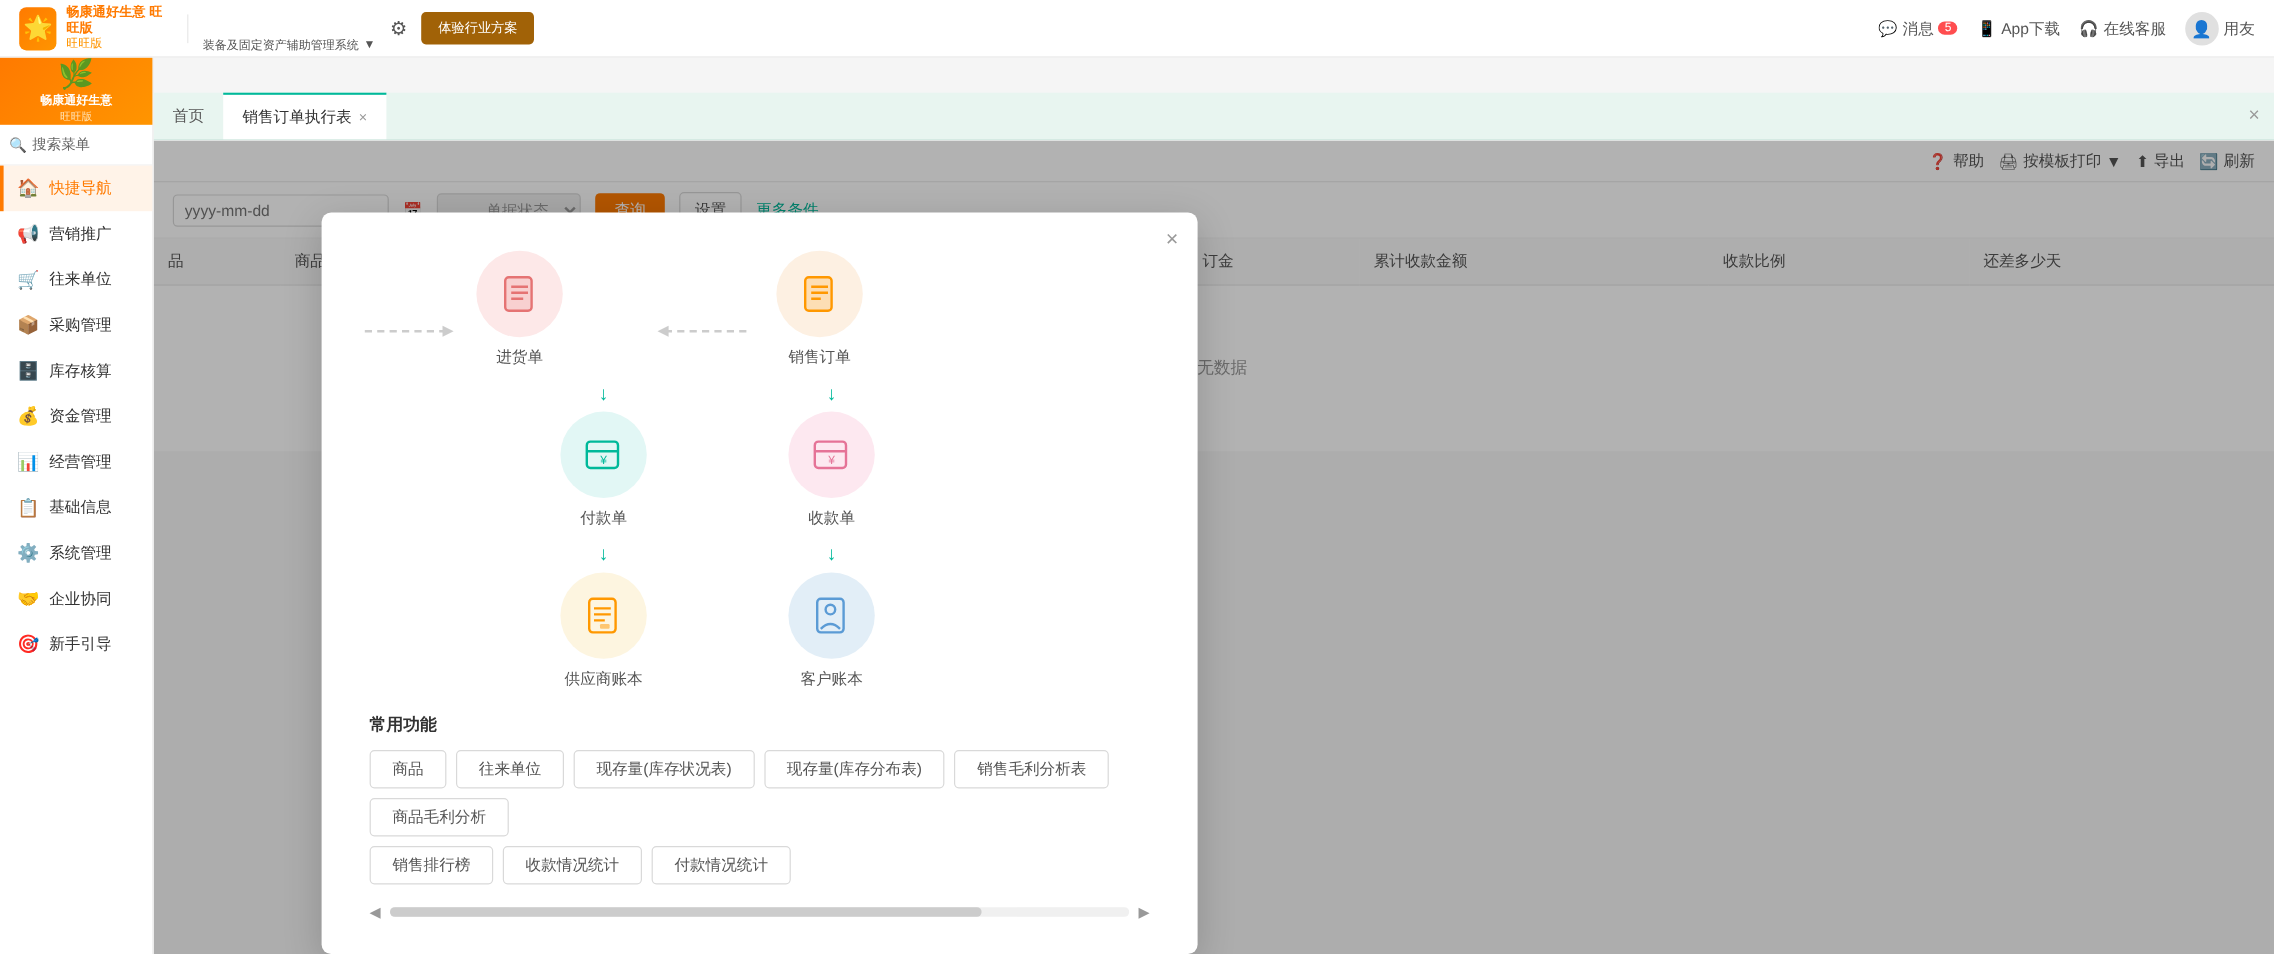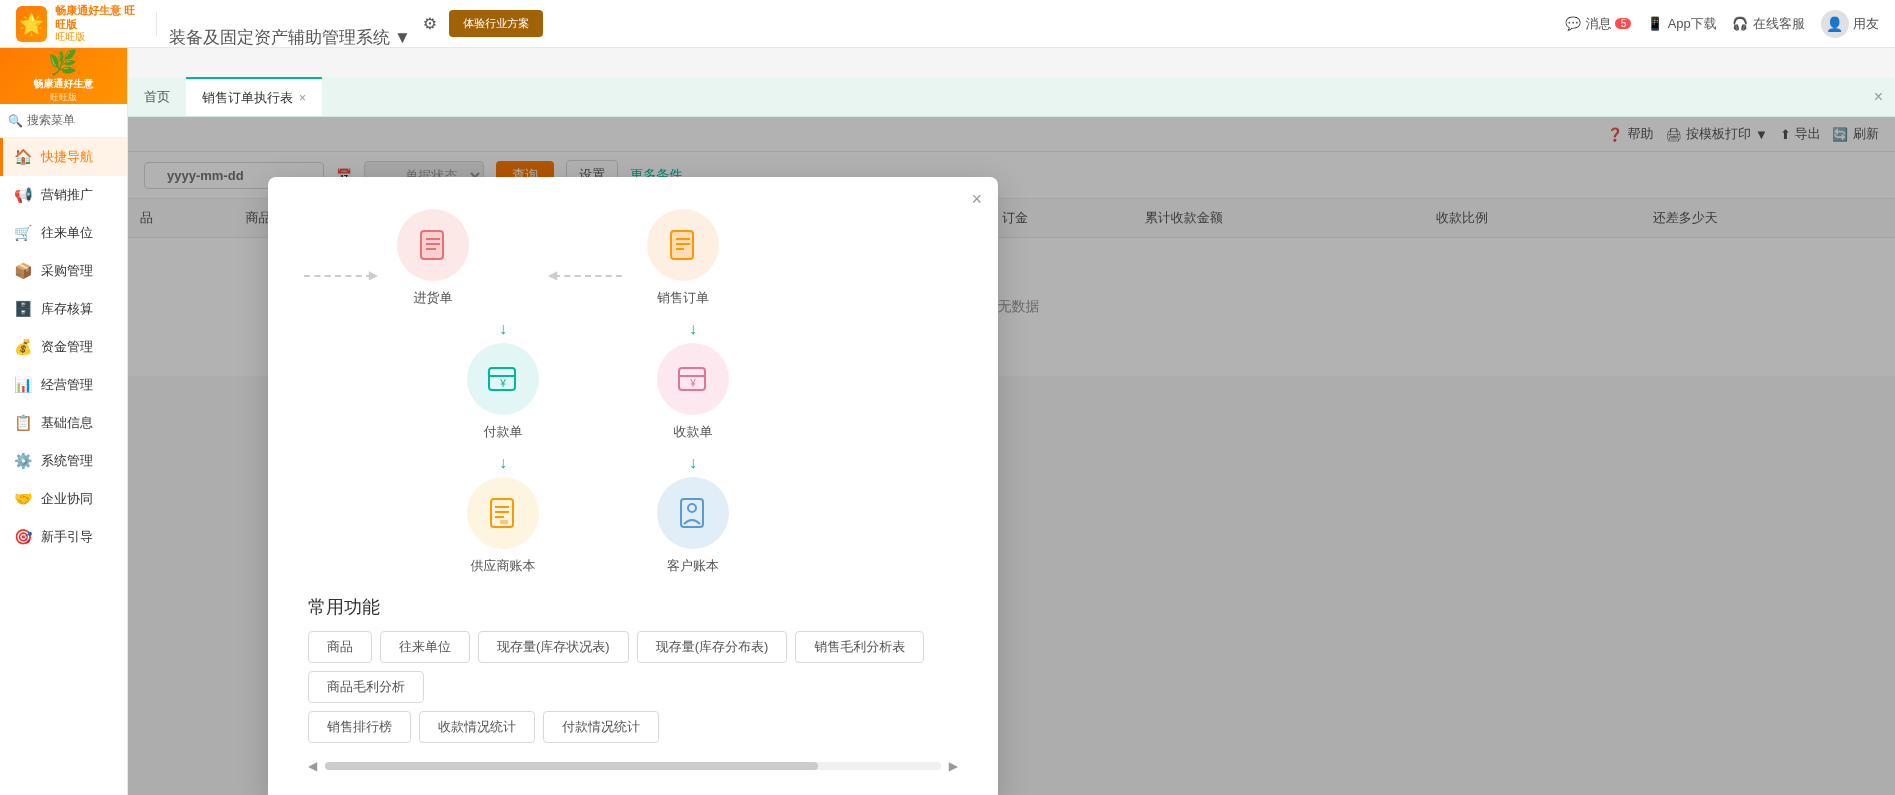--- a/index.html
+++ b/index.html
@@ -17,21 +17,21 @@
     .sidebar-item { display: flex; align-items: center; padding: 10px 12px; cursor: pointer; color: #333; font-size: 13px; gap: 8px; border-left: 3px solid transparent; }
     .sidebar-item.active { background: #fff3e8; color: #ff7a00; border-left-color: #ff7a00; }
     .sidebar-item-icon { width: 18px; height: 18px; display: flex; align-items: center; justify-content: center; font-size: 15px; }
 
     
     .logo-section { display: flex; align-items: center; gap: 8px; width: 128px; flex-shrink: 0; }
     .top-bar-actions { margin-left: auto; display: flex; align-items: center; gap: 16px; color: #555; font-size: 13px; }
     .top-bar-btn { display: flex; align-items: center; gap: 4px; cursor: pointer; color: #555; }
     .badge { background: #ff4d4f; color: #fff; border-radius: 10px; font-size: 10px; padding: 0 5px; min-width: 16px; text-align: center; }
     .try-btn { background: #a16207; color: #fff; border: none; border-radius: 4px; padding: 6px 14px; cursor: pointer; font-size: 11px; }
-    .dropdown-btn { display: flex; align-items: center; gap: 4px; cursor: pointer; color: #555; font-size: 17px; margin-top: 28px; }
+    .dropdown-btn { display: flex; align-items: center; gap: 4px; cursor: pointer; color: #555; font-size: 10px; margin-top: 28px; }
     .gear-btn { cursor: pointer; color: #555; font-size: 16px; }
 
     
     .content-area { flex: 1; display: flex; flex-direction: column; overflow: hidden; margin-top: 29px; }
 
     
     .tab-bar { display: flex; align-items: center; background: #e8f5f0; height: 40px; border-bottom: 1px solid #d0e8e0; flex-shrink: 0; }
     .tab { display: flex; align-items: center; padding: 0 16px; height: 100%; cursor: pointer; font-size: 13px; color: #555; gap: 6px; }
     .tab.active { background: #fff; color: #333; border-top: 2px solid #00b99a; }
     .tab-home { background: transparent; }
@@ -39,21 +39,21 @@
 
     
     .page-content { flex: 1; background: #f8f8f8; position: relative; overflow: hidden; }
 
     
     .page-toolbar { display: flex; align-items: center; justify-content: flex-end; padding: 8px 16px; background: #fff; border-bottom: 1px solid #e8e8e8; gap: 12px; }
     .toolbar-btn { display: flex; align-items: center; gap: 4px; color: #555; cursor: pointer; font-size: 13px; }
 
     
     .filter-bar { display: flex; align-items: center; padding: 8px 16px; background: #fff; border-bottom: 1px solid #f0f0f0; gap: 12px; flex-wrap: wrap; }
-    .filter-input { border: 1px solid #d9d9d9; border-radius: 4px; padding: 5px 22px; font-size: 13px; width: 180px; color: #ec4899; font-weight: bold; }
+    .filter-input { border: 1px solid #d9d9d9; border-radius: 4px; padding: 5px 9px; font-size: 13px; width: 180px; color: #ec4899; }
     .filter-select { border: 1px solid #d9d9d9; border-radius: 4px; padding: 5px 10px; font-size: 13px; width: 120px; color: #999; text-align: right; }
     .query-btn { background: #ff7a00; color: #fff; border: none; border-radius: 4px; padding: 5px 16px; cursor: pointer; font-size: 13px; }
     .set-btn { background: #fff; color: #555; border: 1px solid #d9d9d9; border-radius: 4px; padding: 5px 12px; cursor: pointer; font-size: 13px; }
     .more-conditions { color: #00b99a; cursor: pointer; font-size: 13px; }
     .calendar-icon { color: #999; cursor: pointer; }
 
     
     .table-area { background: #fff; margin: 0; }
     .data-table { width: 100%; border-collapse: collapse; font-size: 13px; }
     .data-table th { padding: 10px 12px; background: #fafafa; color: #555; font-weight: 500; border-bottom: 1px solid #e8e8e8; text-align: left; white-space: nowrap; }
@@ -67,21 +67,21 @@
     .quick-panel-close { position: absolute; top: 12px; right: 16px; font-size: 18px; color: #999; cursor: pointer; }
     .flow-node { display: flex; flex-direction: column; align-items: center; width: 130px; }
     .flow-circle { width: 72px; height: 72px; border-radius: 50%; display: flex; align-items: center; justify-content: center; font-size: 28px; margin-bottom: 8px; }
     .flow-label { font-size: 13px; color: #555; text-align: center; }
 
     
     .circle-green { background: #e8f7ee; }
 
     
     .common-func { margin-top: 20px; }
-    .common-func-title { font-size: 18px; color: #333; margin-bottom: 12px; font-weight: 400; }
+    .common-func-title { font-size: 14px; color: #333; margin-bottom: 12px; font-weight: 700; }
     .func-btns { display: flex; flex-wrap: wrap; gap: 8px; }
     .func-btn { padding: 6px 18px; border: 1px solid #d9d9d9; border-radius: 4px; color: #555; cursor: pointer; font-size: 13px; background: #fff; }
 
     
     .panel-scrollbar { margin-top: 16px; display: flex; align-items: center; gap: 8px; }
     .scrollbar-track { flex: 1; height: 8px; background: #f0f0f0; border-radius: 4px; position: relative; }
     .scrollbar-thumb { width: 80%; height: 8px; background: #ccc; border-radius: 4px; }
     .scroll-arrow { color: #999; cursor: pointer; font-size: 12px; }
 
     .tab-bar-right { margin-left: auto; display: flex; align-items: center; padding-right: 12px; }

